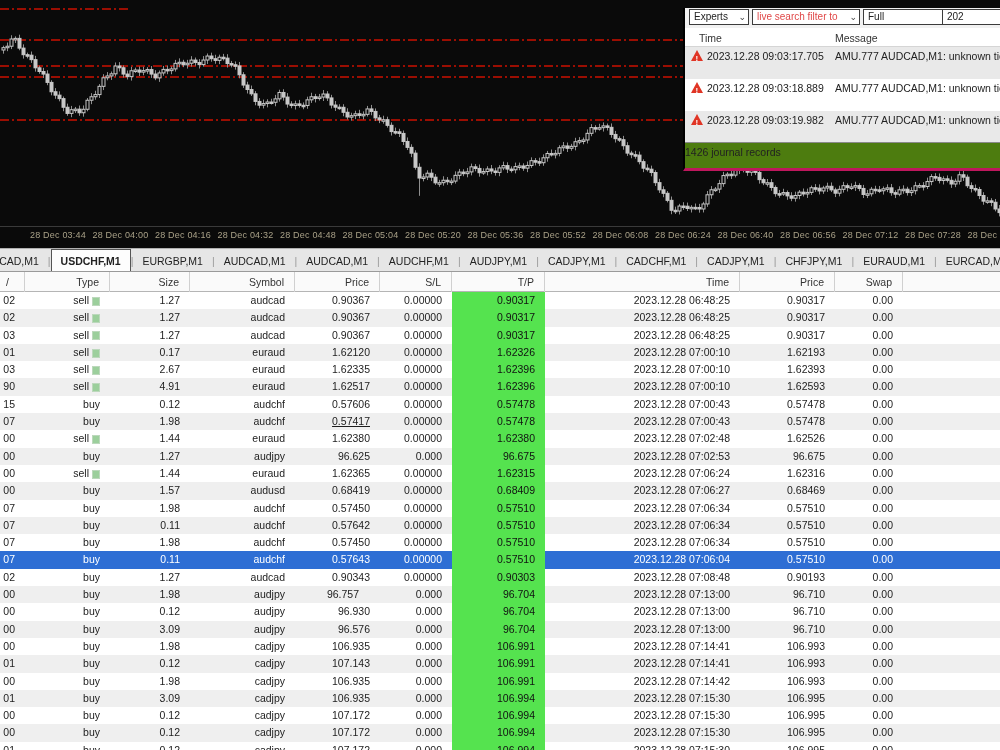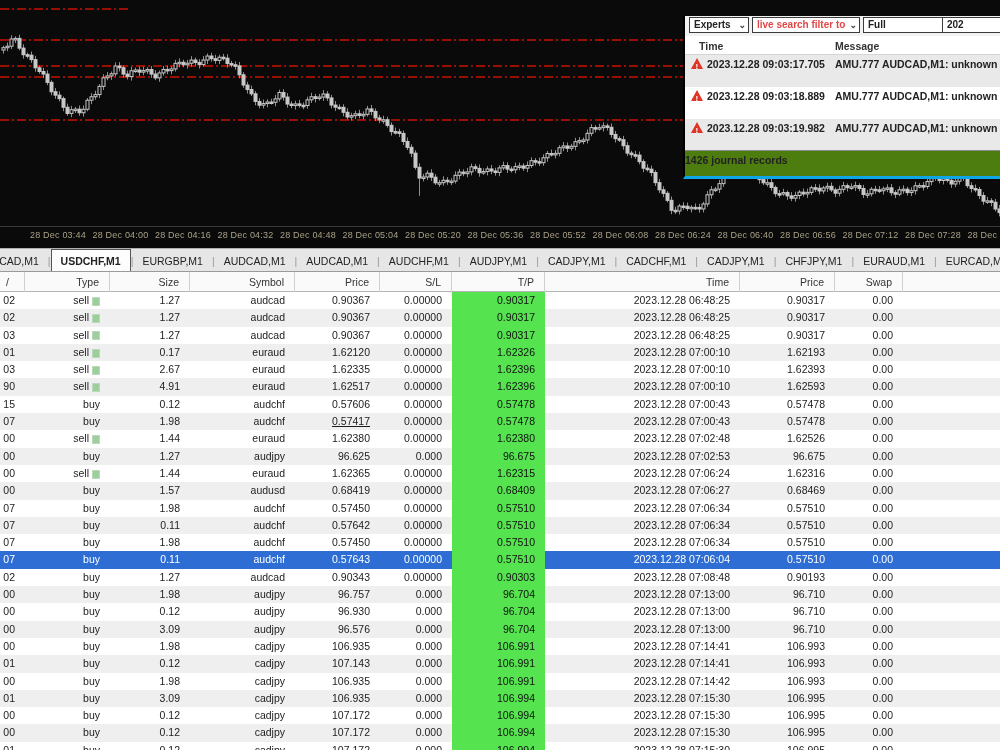--- a/index.html
+++ b/index.html
@@ -7,23 +7,23 @@
   body { font-family:"Liberation Sans", sans-serif; background:#fff; position:relative; }
 
   
   .chart { position:absolute; left:0; top:0; width:1000px; height:248px; background:#0a0a0a; overflow:hidden; }
   .chart svg { position:absolute; left:0; top:0; }
   .axis-row { position:absolute; left:0; top:230px; width:1000px; height:16px; white-space:nowrap; }
   .axis-label { position:absolute; top:0; font-size:9px; color:#a9a188; letter-spacing:0.2px; }
   .axis-line { position:absolute; left:0; top:226px; width:1000px; height:1px; background:#3a3a3a; }
 
   
-  .journal { position:absolute; left:683px; top:16px; width:317px; height:163px; background:#fff;
-             border-left:2px solid #000; border-bottom:3px solid #0ea5e9; z-index:10; overflow:hidden;
-             font-size:10.5px; color:#222;font-weight:bold; }
+  .journal { position:absolute; left:683px; top:8px; width:317px; height:163px; background:#fff;
+             border-left:2px solid #000; border-bottom:3px solid #be185d; z-index:10; overflow:hidden;
+             font-size:10.5px; color:#222; }
   .jfilters { position:absolute; left:0; top:0; width:100%; height:20px; background:#f2f2f2; }
   .jcombo { position:absolute; top:1px; height:16px; background:#fff; border:1px solid #3c3c3c;
             font-size:10px; line-height:14px; padding:0 14px 0 4px; overflow:hidden; white-space:nowrap; }
   .jcombo .arr { position:absolute; right:2px; top:0; font-size:9px; color:#444; }
   .jhead { position:absolute; left:0; top:22px; width:100%; height:17px; border-bottom:1px solid #d5d5d5; }
   .jhead span { position:absolute; top:2px; color:#333; }
   .jrows { position:absolute; left:0; top:39px; width:100%; }
   .jrow { position:relative; width:100%; height:32px; line-height:18px; white-space:nowrap; }
   .jrow:nth-child(odd) { background:#e9e9e9; }
   .warn { position:absolute; left:6px; top:3px; width:12px; height:11px; background:#e03525;
@@ -848,21 +848,21 @@
         <span class="tc tp" style="left: 452px; width: 93px;">0.90303</span>
         <span class="tc" style="left: 545px; width: 195px;">2023.12.28 07:08:48</span>
         <span class="tc" style="left: 740px; width: 95px;">0.90193</span>
         <span class="tc" style="left: 835px; width: 68px;">0.00</span>
       </div>
       <div class="trow even">
         <span class="tc" style="left: 0px; width: 25px;">00</span>
         <span class="tc" style="left: 25px; width: 85px;">buy</span>
         <span class="tc" style="left: 110px; width: 80px;">1.98</span>
         <span class="tc" style="left: 190px; width: 105px;">audjpy</span>
-        <span class="tc" style="left: 295px; width: 85px;">96.757</span>
+        <span class="tc" style="left: 284px; width: 85px;">96.757</span>
         <span class="tc" style="left: 380px; width: 72px;">0.000</span>
         <span class="tc tp" style="left: 452px; width: 93px;">96.704</span>
         <span class="tc" style="left: 545px; width: 195px;">2023.12.28 07:13:00</span>
         <span class="tc" style="left: 740px; width: 95px;">96.710</span>
         <span class="tc" style="left: 835px; width: 68px;">0.00</span>
       </div>
       <div class="trow">
         <span class="tc" style="left: 0px; width: 25px;">00</span>
         <span class="tc" style="left: 25px; width: 85px;">buy</span>
         <span class="tc" style="left: 110px; width: 80px;">0.12</span>

